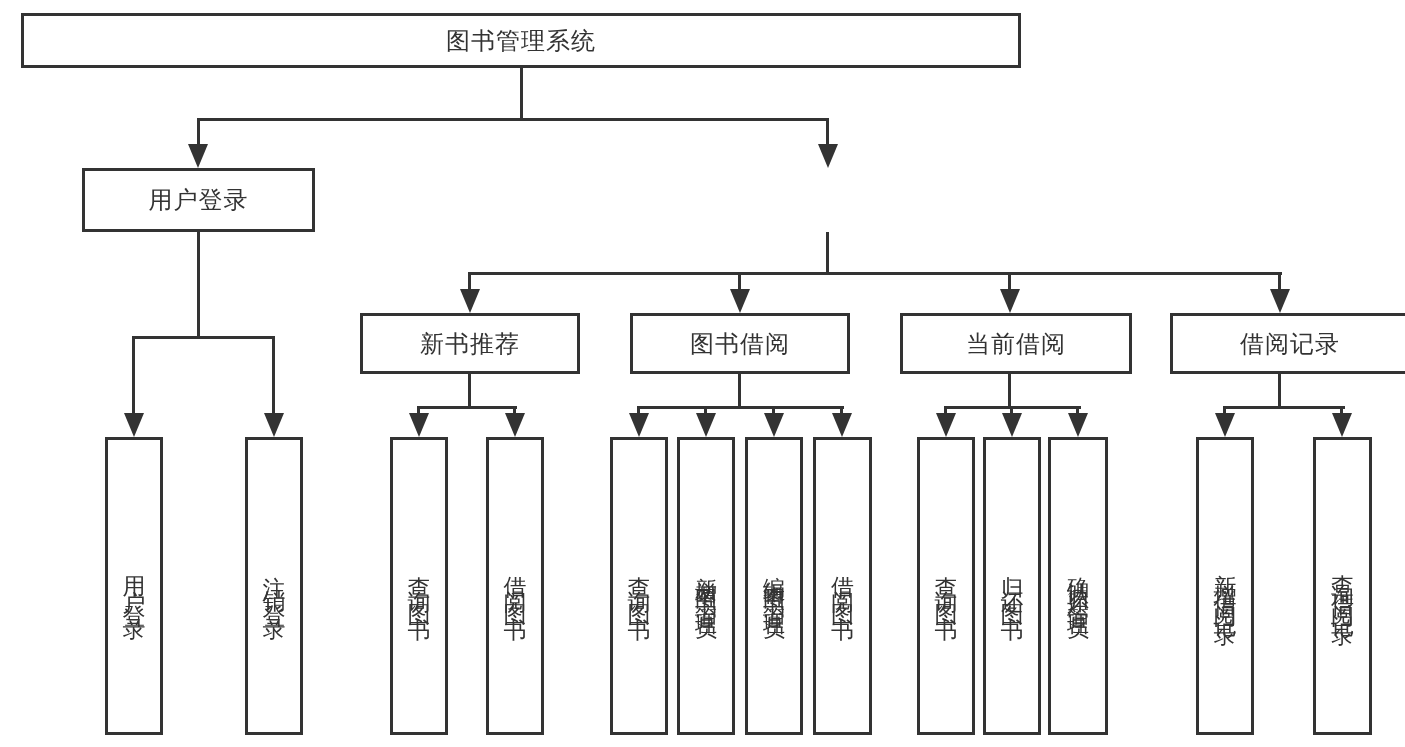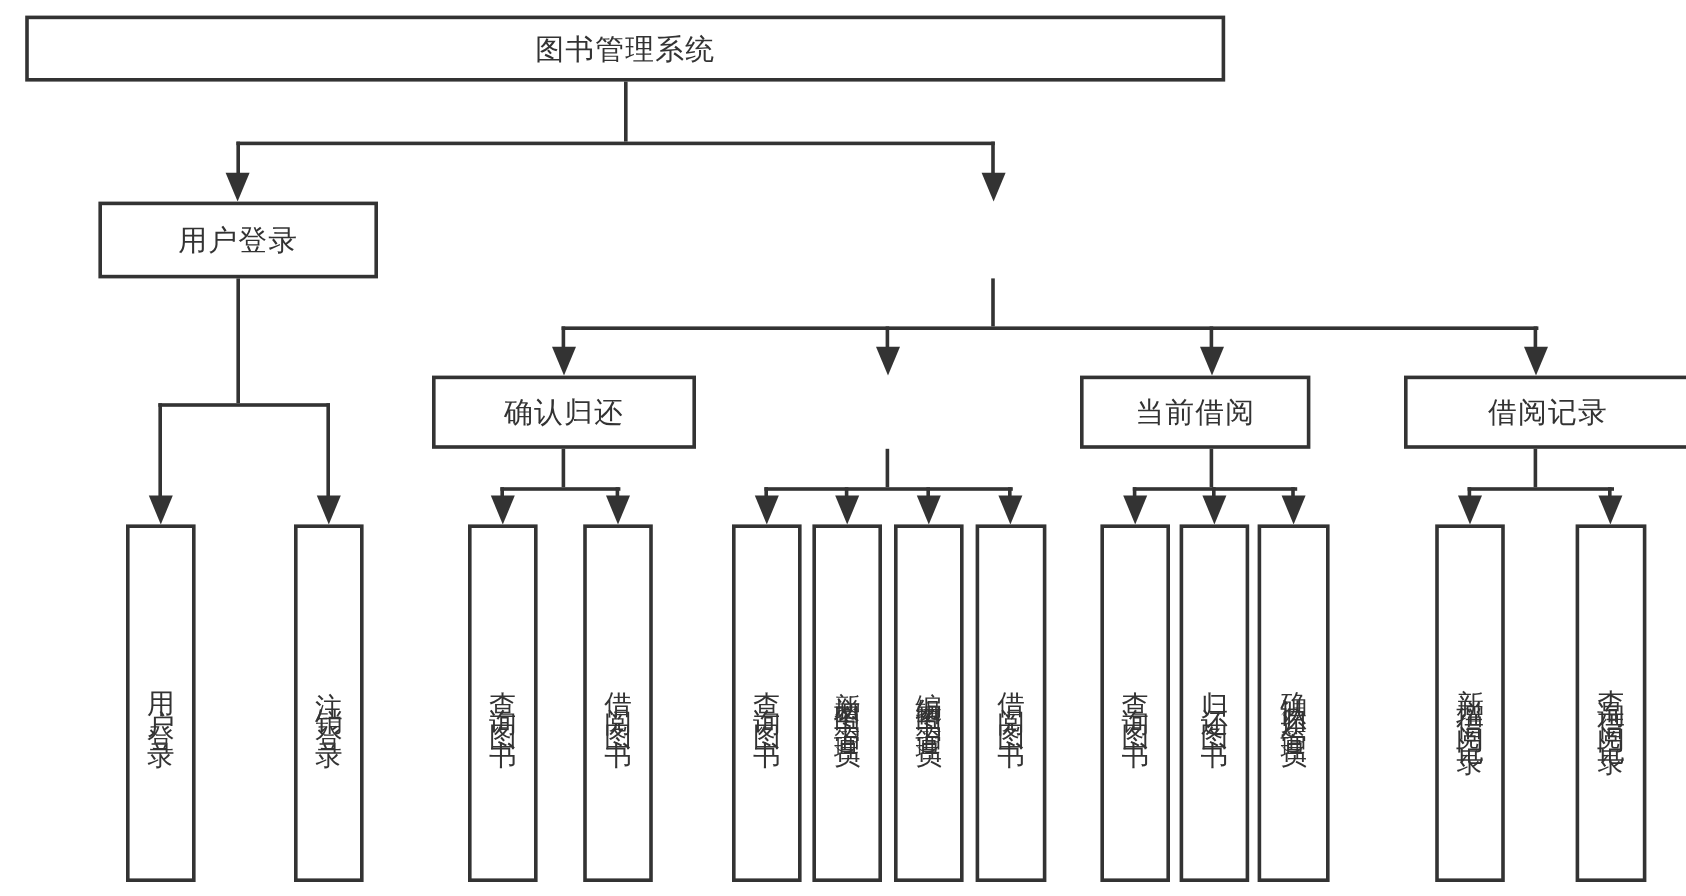--- a/index.html
+++ b/index.html
@@ -72,23 +72,26 @@
     <div class="arrow" style="left:460px;top:289px;"></div>
     <div class="vline" style="left:738px;top:272px;height:20px;"></div>
     <div class="arrow" style="left:730px;top:289px;"></div>
     <div class="vline" style="left:1008px;top:272px;height:20px;"></div>
     <div class="arrow" style="left:1000px;top:289px;"></div>
     <div class="vline" style="left:1278px;top:272px;height:20px;"></div>
     <div class="arrow" style="left:1270px;top:289px;"></div>
   </div>
 
   <div class="node" style="left:360px;top:313px;width:220px;height:61px;">
-    <span>确认归还</span>
+    <span>新书推荐</span>
   </div>
-  <div class="node" style="left:900px;top:313px;width:192px;height:61px;">
+  <div class="node" style="left:630px;top:313px;width:220px;height:61px;">
+    <span>图书借阅</span>
+  </div>
+  <div class="node" style="left:900px;top:313px;width:232px;height:61px;">
     <span>当前借阅</span>
   </div>
   <div class="node" style="left:1170px;top:313px;width:240px;height:61px;">
     <span>借阅记录</span>
   </div>
 
   <div>
     <div class="vline" style="left:468px;top:374px;height:32px;"></div>
     <div class="hline" style="left:417px;top:406px;width:100px;"></div>
     <div class="vline" style="left:417px;top:406px;height:10px;"></div>

